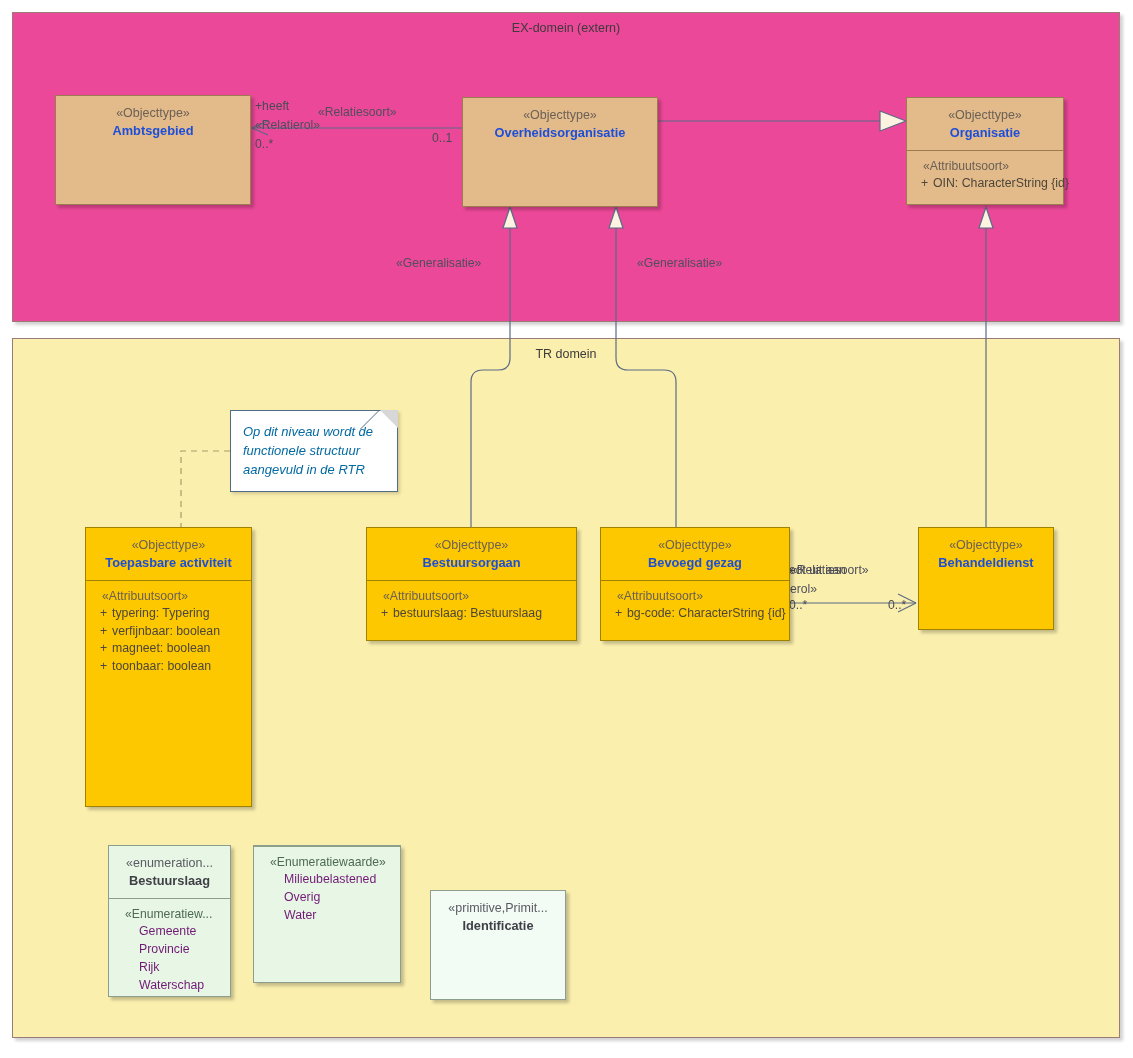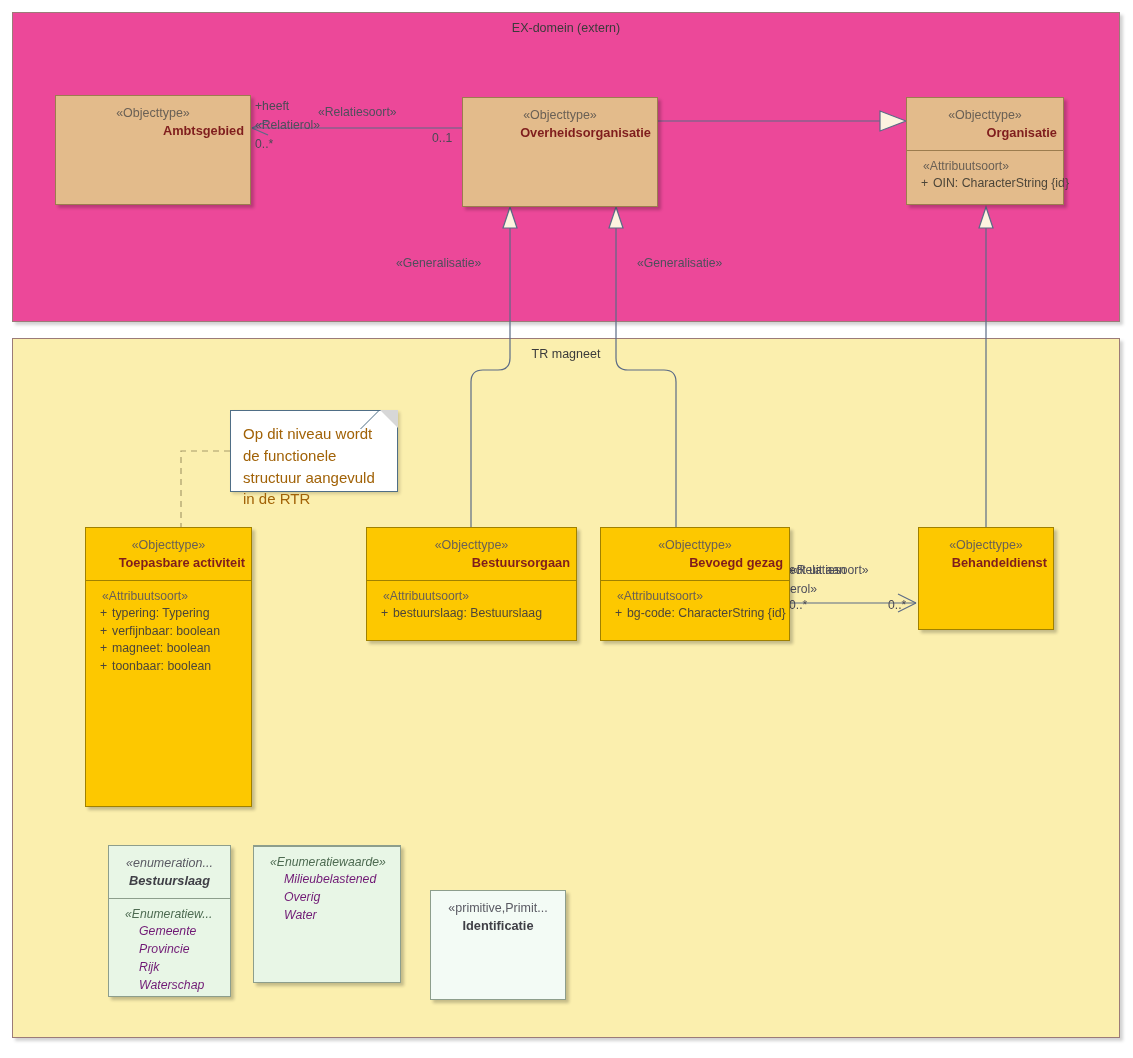--- a/index.html
+++ b/index.html
@@ -63,21 +63,21 @@
   .cls {
     position: absolute;
     box-sizing: border-box;
     border: 1px solid #8a7b5e;
     box-shadow: 3px 3px 3px rgba(0,0,0,0.22);
     display: flex;
     flex-direction: column;
   }
   .cls.tan   { background: #e3bb8b; border-color: #9c7c4e; }
   .cls.amber { background: #fdc800; border-color: #a08100; }
-  .cls.enum  { background: #e8f6e6; border-color: #8d9e8c; font-style: italic; }
+  .cls.enum  { background: #e8f6e6; border-color: #8d9e8c; }
   .cls.prim  { background: #f3fbf5; border-color: #8d9e8c; }
 
   .cls-head {
     padding: 9px 6px 9px 6px;
     text-align: center;
     line-height: 1.35;
   }
   .stereo {
     display: block;
     font-size: 12.5px;
@@ -85,21 +85,21 @@
   }
   .cls.tan .stereo,
   .cls.amber .stereo { color: #6a6055; }
   .cls-name {
     display: block;
     font-size: 12.8px;
     font-weight: bold;
     color: #3f3f46;
   }
   .cls.tan .cls-name,
-  .cls.amber .cls-name { color: #7f1d1d; text-align: right; }
+  .cls.amber .cls-name { color: #1d4ed8; }
 
   .cls-sep {
     border-top: 1px solid #9c7c4e;
     height: 0;
   }
   .cls.amber .cls-sep { border-top-color: #a08100; }
   .cls.enum .cls-sep  { border-top-color: #8d9e8c; }
 
   .cls-body {
     padding: 8px 22px 6px 6px;
@@ -158,24 +158,25 @@
     width: 19px;
     height: 19px;
     border-left: 1px solid #4f6e86;
     transform: skewX(-45deg);
     transform-origin: top right;
     box-sizing: border-box;
   }
   .note-text {
     position: relative;
     padding: 12px 12px 8px 12px;
-    font-size: 15px;
+    font-size: 13px;
     line-height: 1.45;
-    color: #a16207;
+    color: #0369a1;
     white-space: pre-line;
+    font-style: italic;
   }
 
   
   .elabel {
     position: absolute;
     font-size: 12.2px;
     color: #4a4a55;
     white-space: nowrap;
   }
   .elabel.stereo-lbl { color: #4f4f5c; }
@@ -183,21 +184,21 @@
 </head>
 <body>
 
 <div id="canvas">
 
   <div class="pkg pkg-ex">
     <div class="pkg-title">EX-domein (extern)</div>
   </div>
 
   <div class="pkg pkg-tr">
-    <div class="pkg-title">TR magneet</div>
+    <div class="pkg-title">TR domein</div>
   </div>
 
   <svg class="edges" viewBox="0 0 1133 1058">
     <defs>
       <marker id="gen-arrow" viewBox="0 0 12 12" refX="6" refY="11" markerWidth="14" markerHeight="14" orient="auto-start-reverse">
         <path d="M6 1 L11 11 L1 11 Z" fill="#fdf3e0" stroke="#5b6b86" stroke-width="1"></path>
       </marker>
     </defs>
 
     <g>

